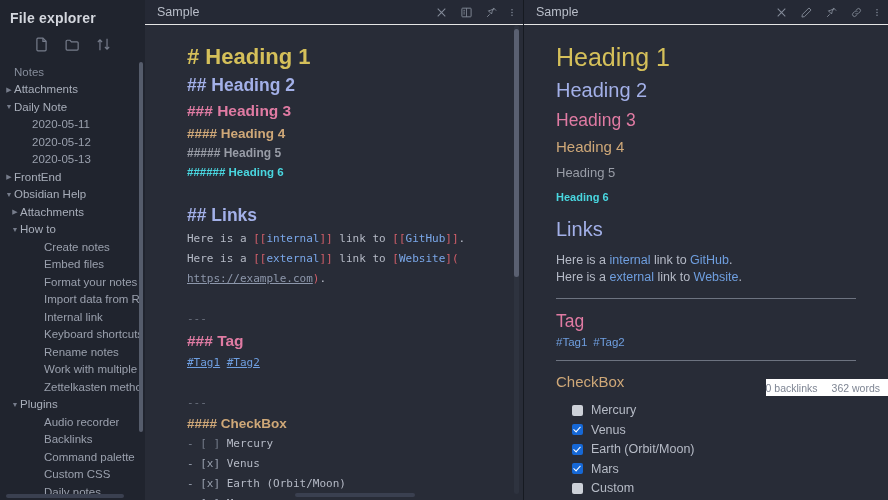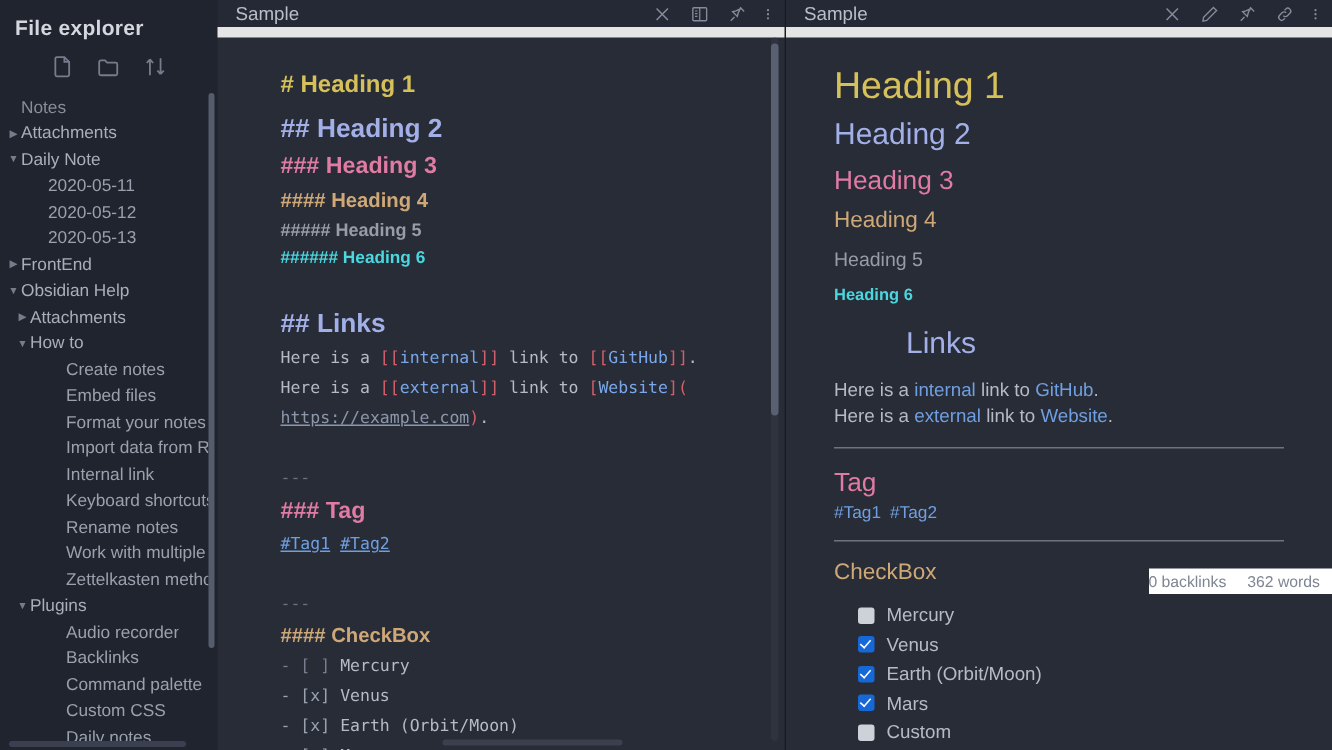--- a/index.html
+++ b/index.html
@@ -71,42 +71,42 @@
   }
   .pane-editor { flex: 0 0 378px; width: 378px; }
   .pane-preview { flex: 1 1 auto; }
   .pane-divider { width: 1px; background: #161a21; flex: 0 0 1px; height:500px;}
 
   .pane-header {
     height: 25px; flex: 0 0 25px;
     background: #252935;
     display: flex; align-items: center;
     padding: 0 9px 0 12px;
-    border-bottom: 7px solid #e5e5e5;
+    border-bottom: 1px solid #e5e5e5;
   }
   .pane-title {
     color: #b9bec9; font-size: 12.5px; flex: 1;
     overflow: hidden; white-space: nowrap;
   }
   .hdr-icons { display: flex; align-items: center; gap: 12px; }
   .hdr-icon { width: 13px; height: 13px; color: #848b99; cursor: pointer; }
   .hdr-icon svg { display: block; width: 100%; height: 100%; }
   .hdr-icon.dots { width: 4px; }
 
   .pane-body { flex: 1; overflow: hidden; position: relative; }
 
   
   .src {
     padding: 16px 20px 0 42px;
     font-family: "DejaVu Sans Mono", monospace;
     font-size: 11px; line-height: 20px;
     color: #b5bac6;
   }
   .src .ln { white-space: pre-wrap; }
-  .s-h1 { color: #d5c05a; font-size: 16px; line-height: 31px; font-weight: 700;
+  .s-h1 { color: #d5c05a; font-size: 22px; line-height: 31px; font-weight: 700;
           font-family: "Liberation Sans", sans-serif; }
   .s-h2 { color: #a3b0e8; font-size: 17.5px; line-height: 27px; font-weight: 700;
           font-family: "Liberation Sans", sans-serif; }
   .s-h3 { color: #e07ba3; font-size: 15.5px; line-height: 24px; font-weight: 700;
           font-family: "Liberation Sans", sans-serif; }
   .s-h4 { color: #cfa878; font-size: 13.5px; line-height: 21px; font-weight: 700;
           font-family: "Liberation Sans", sans-serif; }
   .s-h5 { color: #989ca6; font-size: 12px; line-height: 19px; font-weight: 700;
           font-family: "Liberation Sans", sans-serif; }
   .s-h6 { color: #49d7e0; font-size: 11.5px; line-height: 19px; font-weight: 700;
@@ -136,21 +136,21 @@
   }
 
   
   .prev { padding: 16px 32px 0 32px; color: #b5bac6; }
   .p-h1 { color: #d5c05a; font-size: 25px; font-weight: 400; line-height: 33px; margin-bottom: 2px; }
   .p-h2 { color: #a3b0e8; font-size: 20px; font-weight: 400; line-height: 29px; margin-bottom: 2px; }
   .p-h3 { color: #e07ba3; font-size: 17.5px; font-weight: 400; line-height: 26px; margin-bottom: 2px;}
   .p-h4 { color: #cfa878; font-size: 15px; font-weight: 400; line-height: 24px; margin-bottom: 2px;}
   .p-h5 { color: #989ca6; font-size: 13px; font-weight: 400; line-height: 23px; margin-bottom: 2px;}
   .p-h6 { color: #49d7e0; font-size: 11px; font-weight: 700; line-height: 23px; margin-bottom: 2px;}
-  .p-h2.links { margin-top: 6px; margin-left: 48px; }
+  .p-h2.links { margin-top: 6px; }
   .p-para { font-size: 12.5px; line-height: 17px; color: #b5bac6; }
   .p-para a, .p-link { color: #6f9fe0; text-decoration: none; }
   .p-hr { border: 0; border-top: 1px solid #6d7380; margin: 12px 0 9px 0; }
   .p-tags { font-size: 11.5px; margin-top: 2px; }
   .p-tags .tg { color: #6f9fe0; margin-right: 6px; }
   .p-list { list-style: none; margin-top: 7px; padding-left: 16px; }
   .p-list li {
     display: flex; align-items: center; gap: 8px;
     font-size: 12.5px; line-height: 18px; color: #b6bbc6; margin-bottom: 1.5px;
   }

